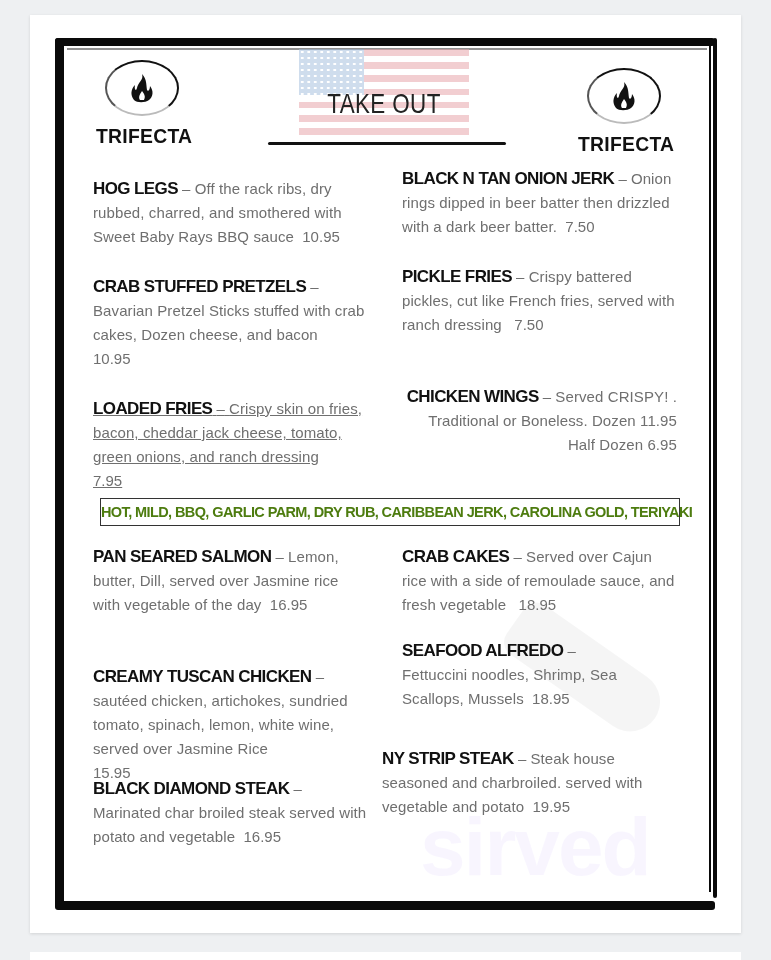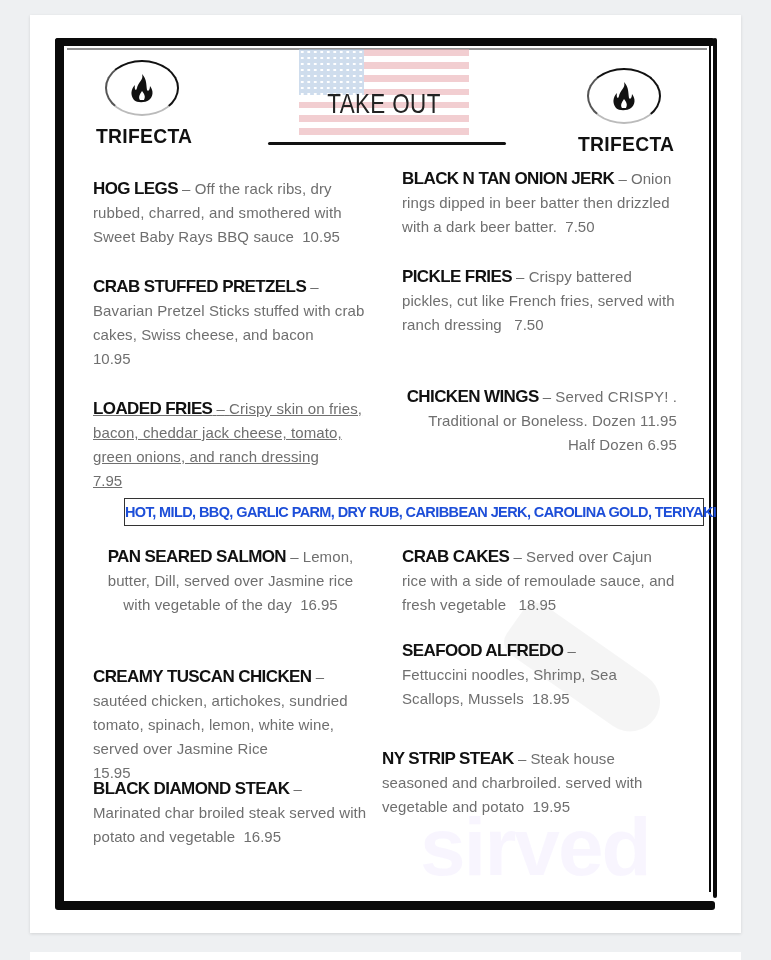--- a/index.html
+++ b/index.html
@@ -70,22 +70,22 @@
     .item { position: absolute; font-size: 15px; line-height: 24px; color: #6f6f6f; }
     .item .name {
       font-family: "Liberation Sans", sans-serif; font-weight: bold; color: #111;
       font-size: 17px; letter-spacing: -0.6px;
     }
     .item .desc { letter-spacing: 0.1px; }
 
     .sauces {
       position: absolute; left: 100px; top: 498px; width: 580px; height: 28px;
       border: 1px solid #333; box-sizing: border-box;
-      font-weight: bold; font-size: 14.5px; color: #1d4ed8; letter-spacing: -0.6px;
-      line-height: 26px; text-align: center; white-space: nowrap; margin-left: 24px;
+      font-weight: bold; font-size: 14.5px; color: #4d7c0f; letter-spacing: -0.6px;
+      line-height: 26px; text-align: center; white-space: nowrap;
     }
 
     .watermark {
       position: absolute; left: 420px; top: 800px;
       font-family: "Liberation Sans", sans-serif; font-weight: bold;
       font-size: 82px; color: #8b5cf6; opacity: 0.055; letter-spacing: -2px;
       pointer-events: none;
     }
     .watermark-knife {
       position: absolute; left: 500px; top: 640px; width: 170px; height: 60px;
@@ -138,32 +138,32 @@
 <div class="item" style="left:93px; top:177px; width:275px;">
   <span class="name">HOG LEGS</span>
   <span>–</span>
   <span class="desc">Off the rack ribs, dry rubbed, charred, and smothered with Sweet Baby Rays BBQ sauce</span>&nbsp;
   <span class="price">10.95</span>
 </div>
 
 <div class="item" style="left:93px; top:275px; width:275px;">
   <span class="name">CRAB STUFFED PRETZELS</span>
   <span>–</span>
-  <span class="desc">Bavarian Pretzel Sticks stuffed with crab cakes, Swiss cheese, and bacon</span><br>
+  <span class="desc">Bavarian Pretzel Sticks stuffed with crab cakes, Dozen cheese, and bacon</span><br>
   <span class="price">10.95</span>
 </div>
 
 <div class="item" style="left:93px; top:397px; width:275px;text-decoration:underline;">
   <span class="name">LOADED FRIES</span>
   <span>–</span>
   <span class="desc">Crispy skin on fries, bacon, cheddar jack cheese, tomato, green onions, and ranch dressing</span><br>
   <span class="price">7.95</span>
 </div>
 
-<div class="item" style="left:93px; top:545px; width:275px;text-align:center;">
+<div class="item" style="left:93px; top:545px; width:275px;">
   <span class="name">PAN SEARED SALMON</span>
   <span>–</span>
   <span class="desc">Lemon, butter, Dill, served over Jasmine rice with vegetable of the day</span>&nbsp;
   <span class="price">16.95</span>
 </div>
 
 <div class="item" style="left:93px; top:637px; width:275px;margin-top:28px;">
   <span class="name">CREAMY TUSCAN CHICKEN</span>
   <span>–</span><br>
   <span class="desc">sautéed chicken, artichokes, sundried tomato, spinach, lemon, white wine, served over Jasmine Rice</span><br>

